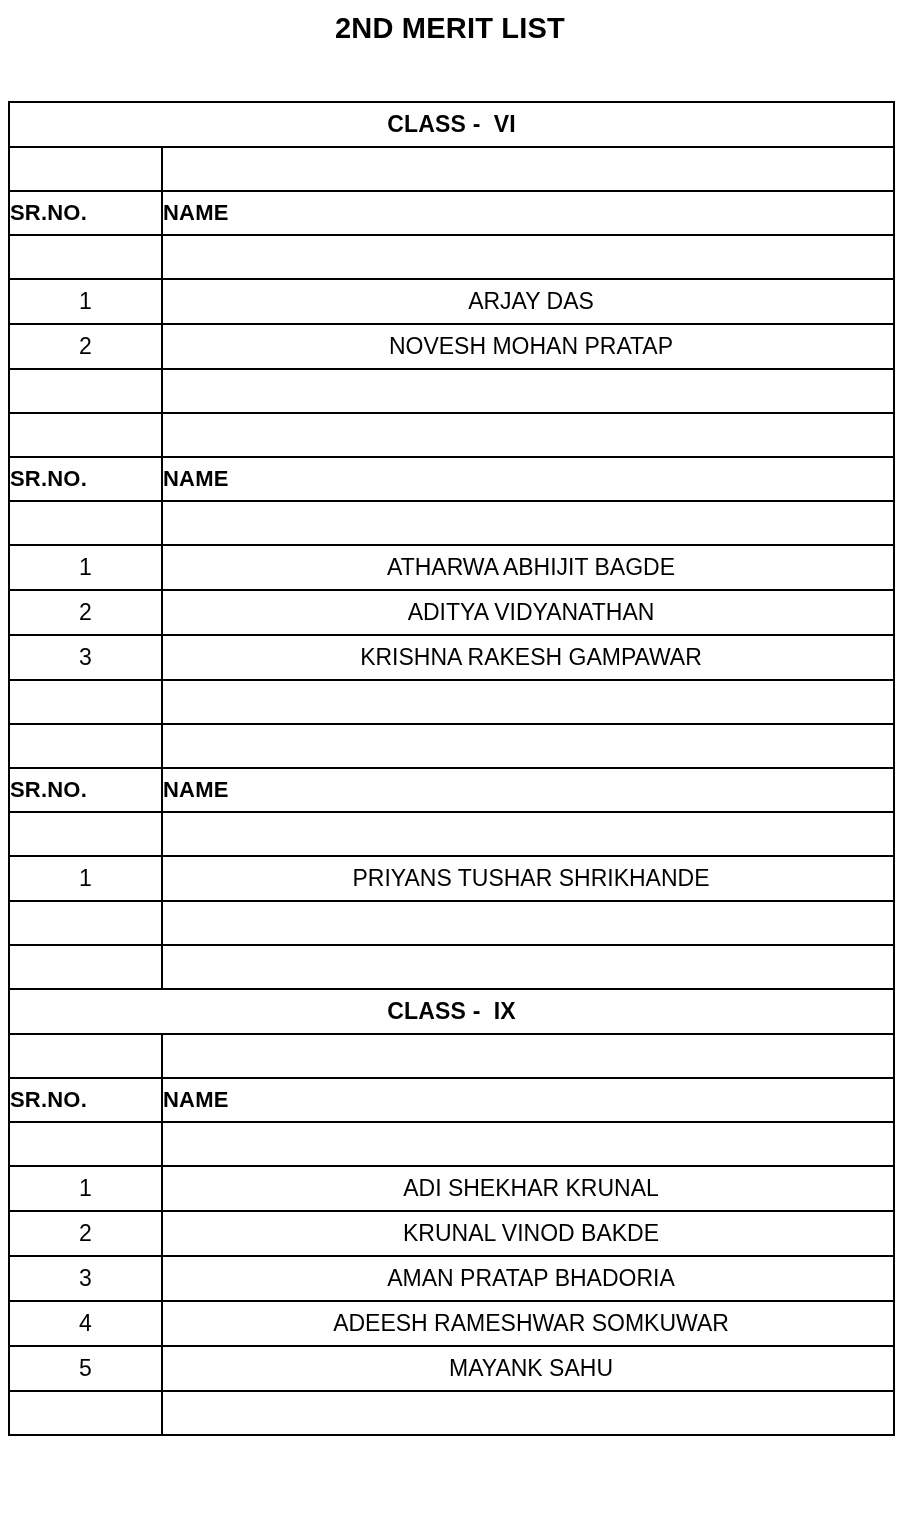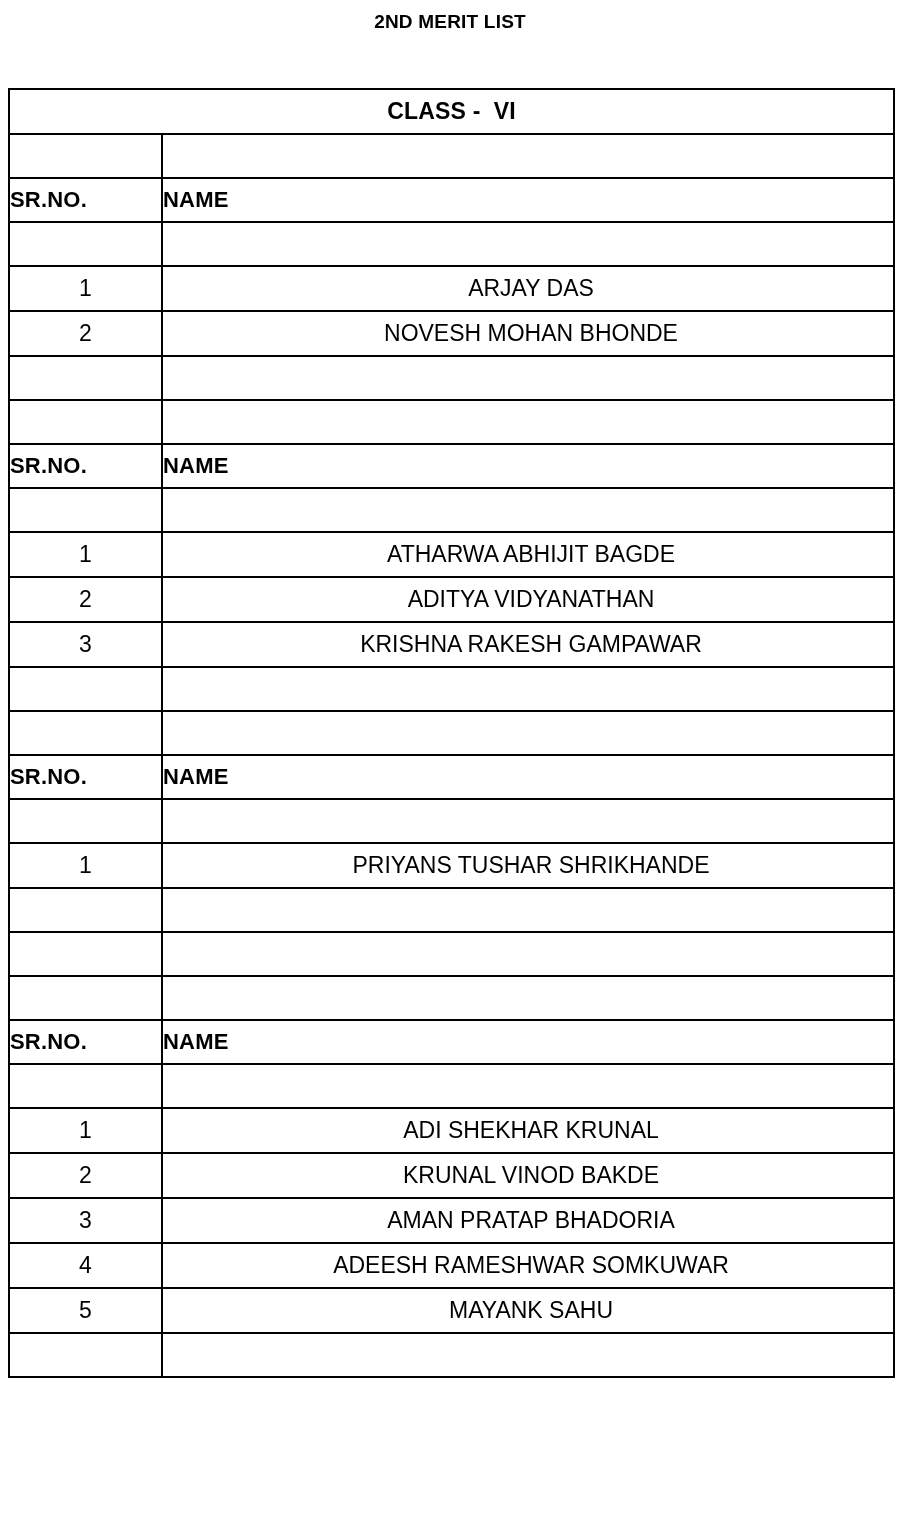--- a/index.html
+++ b/index.html
@@ -18,21 +18,21 @@
   .page {
     position: relative;
     width: 900px;
     height: 1529px;
     background: #ffffff;
     box-sizing: border-box;
   }
 
   .doc-title {
     text-align: center;
-    font-size: 19px;
+    font-size: 29px;
     font-weight: bold;
     letter-spacing: 0.2px;
     padding-top: 10px;
     padding-bottom: 0;
     line-height: 1.3;
     color: #000000;
   }
 
   .table-wrap {
     margin: 0 8px 0 8px;
@@ -123,21 +123,21 @@
           <tr class="blank-row">
             <td></td>
             <td></td>
           </tr>
           <tr class="data-row">
             <td class="sr">1</td>
             <td class="nm">ARJAY DAS</td>
           </tr>
           <tr class="data-row">
             <td class="sr">2</td>
-            <td class="nm">NOVESH MOHAN BHONDE</td>
+            <td class="nm">NOVESH MOHAN PRATAP</td>
           </tr>
           <tr class="blank-row">
             <td></td>
             <td></td>
           </tr>
           <tr class="blank-row">
             <td></td>
             <td></td>
           </tr>
           <tr class="col-head">
@@ -180,20 +180,23 @@
             <td class="sr">1</td>
             <td class="nm">PRIYANS TUSHAR SHRIKHANDE</td>
           </tr>
           <tr class="blank-row">
             <td></td>
             <td></td>
           </tr>
           <tr class="blank-row">
             <td></td>
             <td></td>
+          </tr>
+          <tr class="class-banner">
+            <td colspan="2">CLASS -  IX</td>
           </tr>
           <tr class="blank-row">
             <td></td>
             <td></td>
           </tr>
           <tr class="col-head">
             <td>SR.NO.</td>
             <td>NAME</td>
           </tr>
           <tr class="blank-row">

